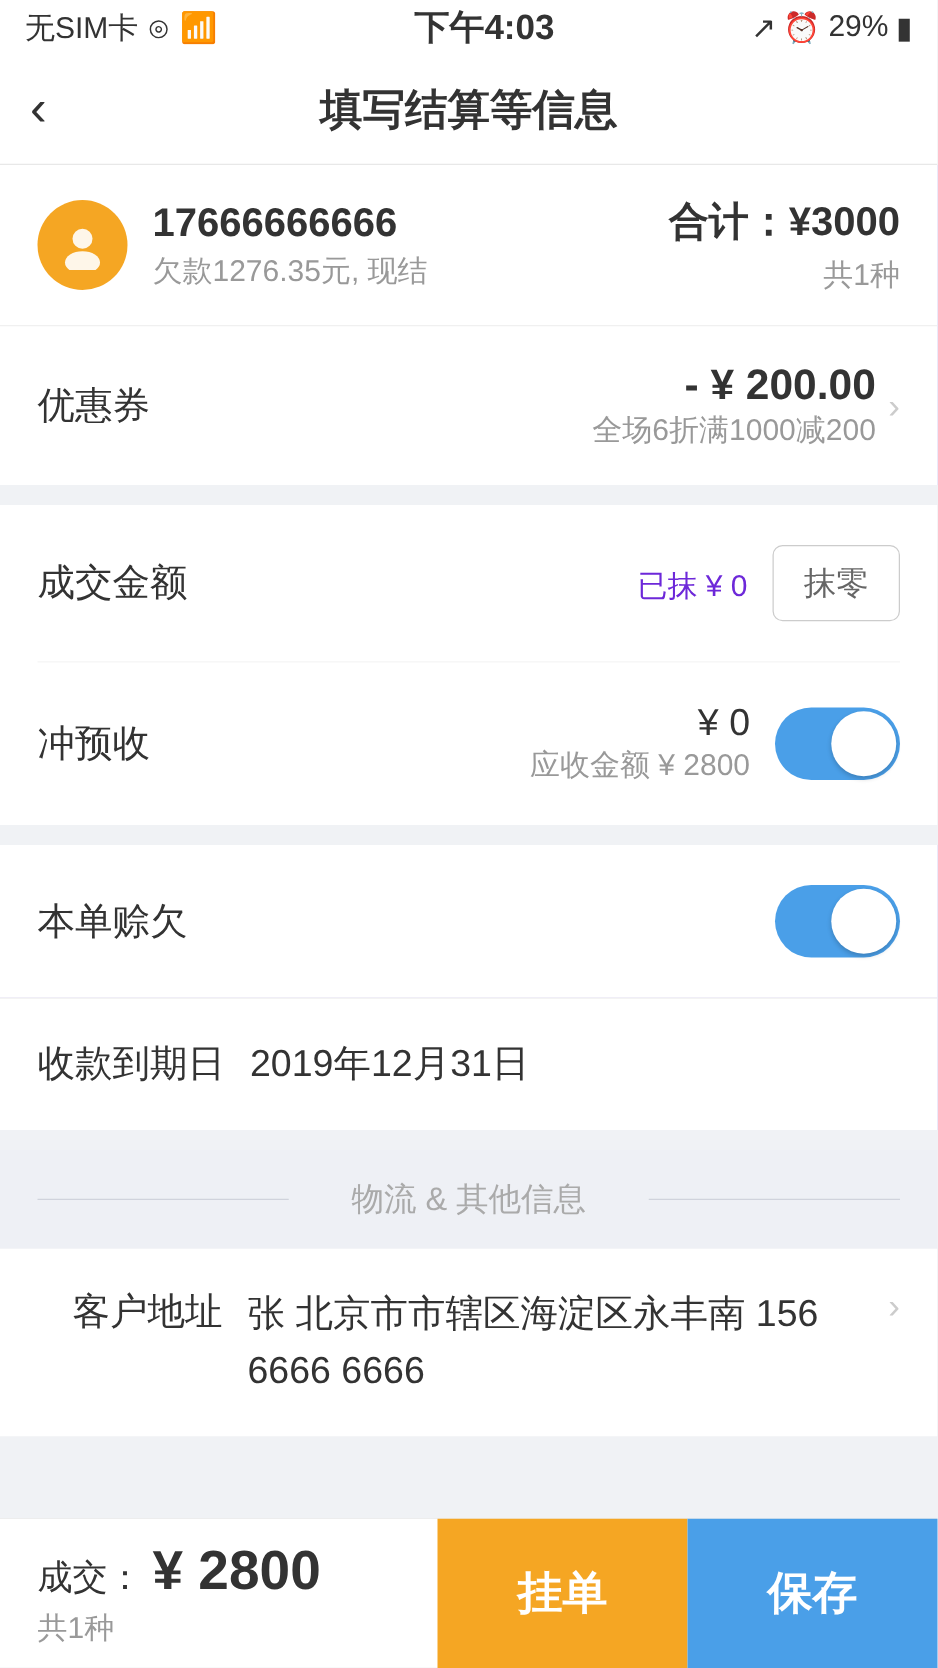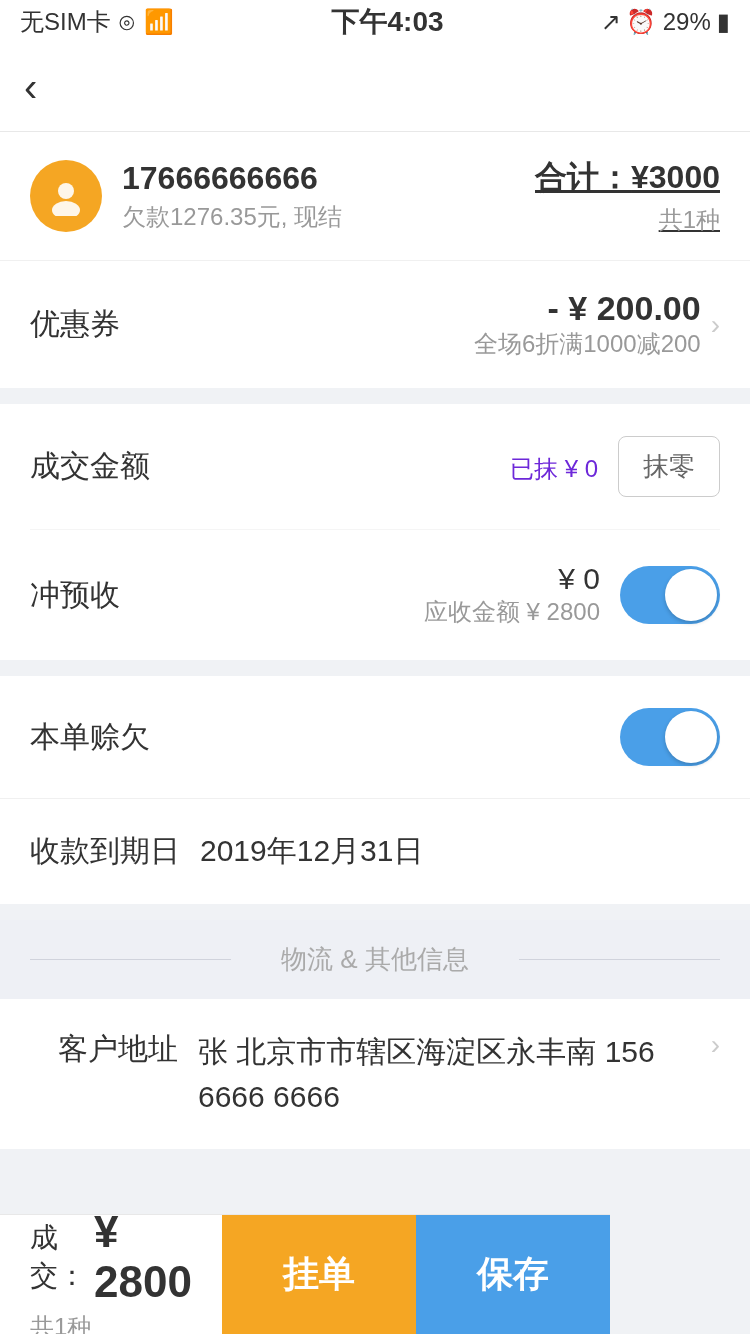--- a/index.html
+++ b/index.html
@@ -81,21 +81,21 @@
       border-radius: 50%;
       background: #f5a623;
       display: flex;
       align-items: center;
       justify-content: center;
       color: #fff;
       font-size: 36px;
     }
     .customer-info-name { font-size: 32px; font-weight: 600; color: #333; }
     .customer-info-sub { font-size: 24px; color: #999; margin-top: 4px; }
-    .customer-right { text-align: right; text-decoration: underline; }
+    .customer-right { text-align: right; }
     .total-amount { font-size: 32px; font-weight: 600; color: #333; }
     .total-count { font-size: 24px; color: #999; margin-top: 4px; }
 
     
     .coupon-row {
       background: #fff;
       padding: 28px 30px;
       display: flex;
       align-items: center;
       justify-content: space-between;
@@ -210,21 +210,21 @@
       justify-content: space-between;
       gap: 20px;
     }
     .address-label { font-size: 30px; color: #333; white-space: nowrap; min-width: 120px; margin-left: 28px; }
     .address-value { font-size: 30px; color: #333; flex: 1; line-height: 1.5; }
 
     
     .bottom-bar {
       position: fixed;
       bottom: 0;
-      width: 610px;
+      width: 750px;
       height: 120px;
       background: #fff;
       display: flex;
       align-items: center;
       border-top: 1px solid #e8e8e8;
     }
     .bottom-summary {
       flex: 1;
       padding: 0 30px;
       display: flex;
@@ -280,20 +280,21 @@
   <div class="status-right">
     <span>↗</span>
     <span>⏰</span>
     <span>29%</span>
     <span>▮</span>
   </div>
 </div>
 
 <div class="nav-bar">
   <span class="nav-back">‹</span>
+  <span class="nav-title">填写结算等信息</span>
 </div>
 
 <div class="content">
 
   <div class="card">
     <div class="customer-row">
       <div class="customer-left">
         <div class="avatar">
           <svg width="40" height="40" viewBox="0 0 40 40" fill="none">
             <circle cx="20" cy="15" r="8" fill="white" opacity="0.9"></circle>

